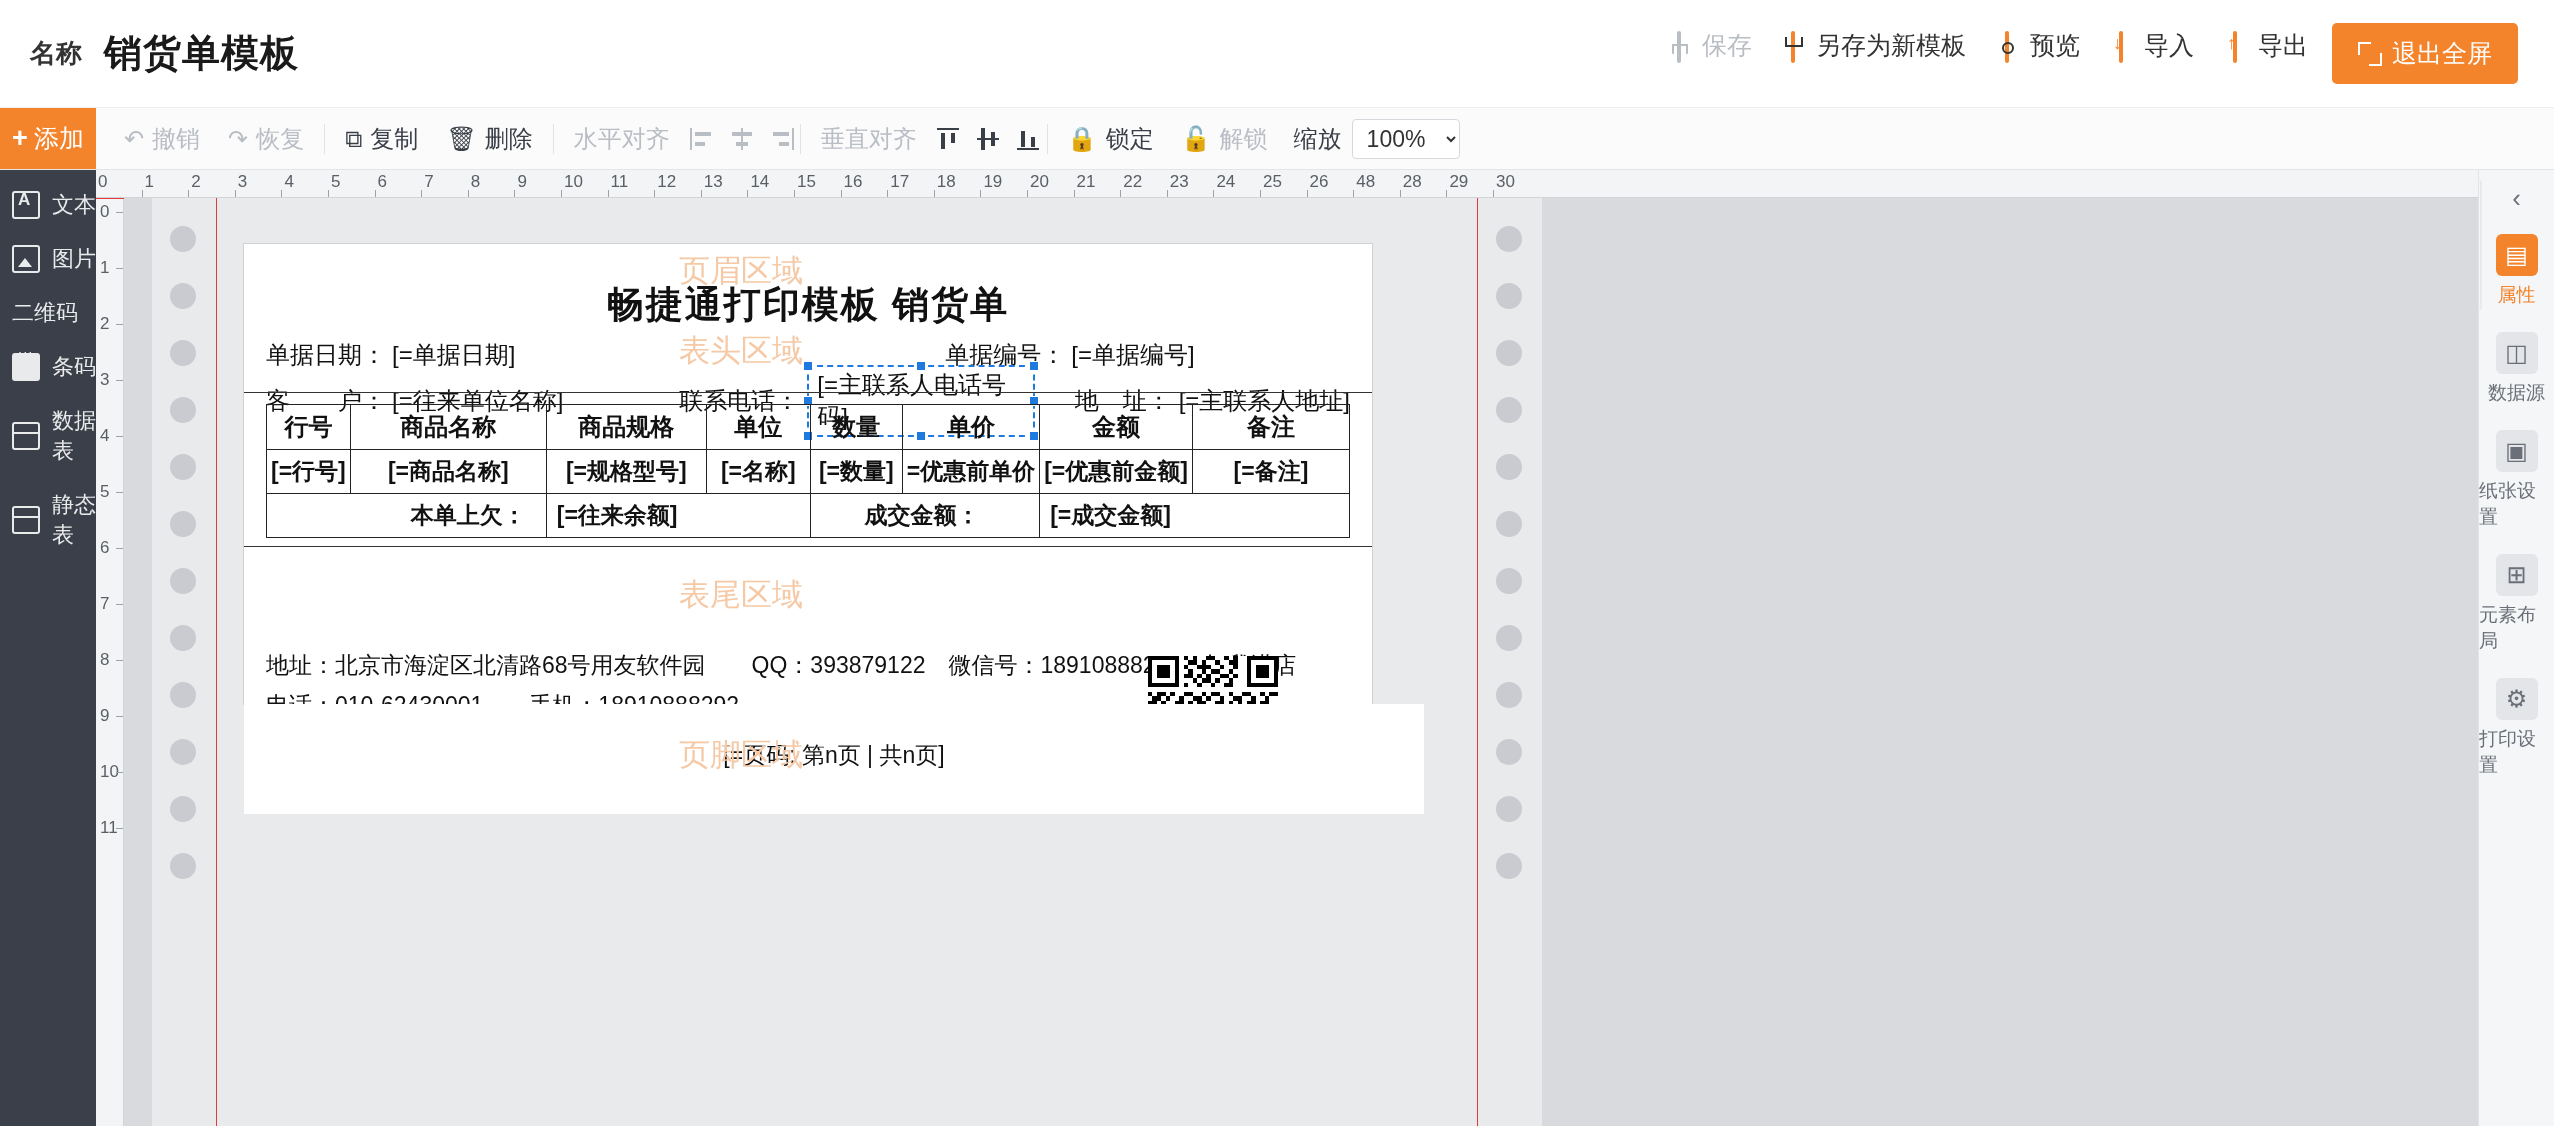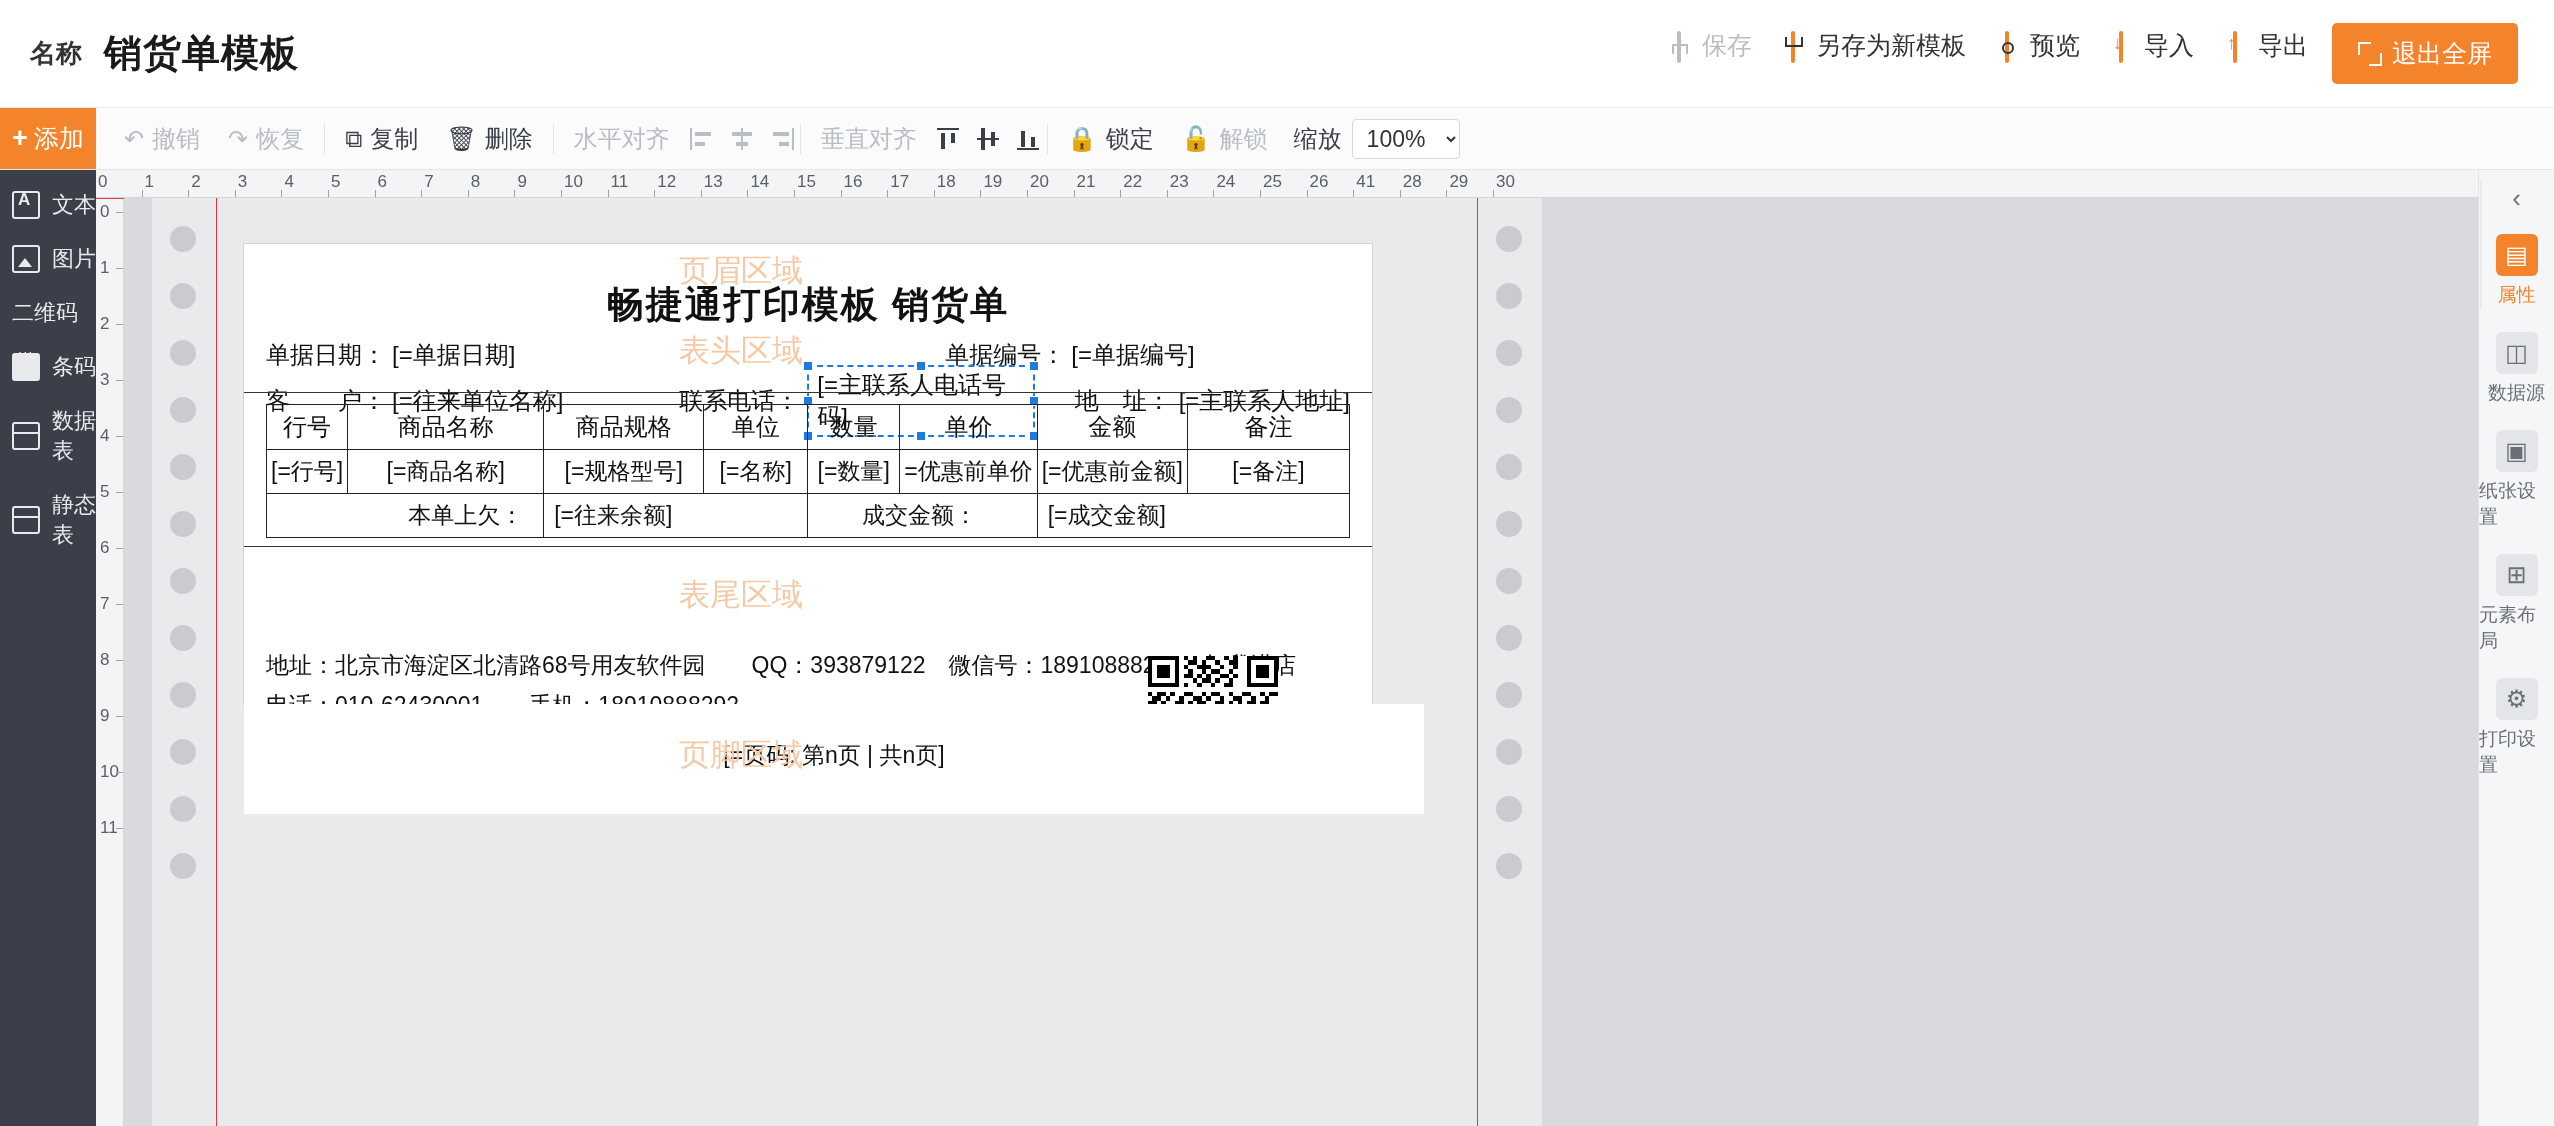--- a/index.html
+++ b/index.html
@@ -181,21 +181,21 @@
   }
   .selbox .h {
     position:absolute; width:10px; height:10px; background:#1f7ae0; border:1px solid #fff;
   }
   .h.tl{left:-6px;top:-6px}.h.tm{left:calc(50% - 5px);top:-6px}.h.tr{right:-6px;top:-6px}
   .h.ml{left:-6px;top:calc(50% - 5px)}.h.mr{right:-6px;top:calc(50% - 5px)}
   .h.bl{left:-6px;bottom:-6px}.h.bm{left:calc(50% - 5px);bottom:-6px}.h.br{right:-6px;bottom:-6px}
 
   table.goods { border-collapse: collapse; width: calc(100% - 44px); margin: 0 22px; font-size: 23px; }
   table.goods td, table.goods th {
-    border: 1px solid #222; text-align:center; padding: 6px 4px; font-weight: normal; color:#111;
+    border: 1px solid #222; text-align:center; padding: 6px 4px; font-weight: bold; color:#111;
     white-space: nowrap;
   }
   table.goods thead td { font-size: 24px; }
 
   .footerinfo { margin: 14px 22px 0 22px; font-size: 23px; color:#111; line-height: 1.72; position: relative; }
   .qr { position:absolute; right: 72px; top: 10px; width: 130px; height: 130px; }
 
   .pagecode { text-align:center; font-size:23px; color:#111; margin-top: 10px; }
 
   
@@ -414,21 +414,21 @@
         <span class="tick" style="left: 1027.2px;">22</span>
         <i class="tickline" style="left: 1024.2px;"></i>
         <span class="tick" style="left: 1073.8px;">23</span>
         <i class="tickline" style="left: 1070.8px;"></i>
         <span class="tick" style="left: 1120.4px;">24</span>
         <i class="tickline" style="left: 1117.4px;"></i>
         <span class="tick" style="left: 1167px;">25</span>
         <i class="tickline" style="left: 1164px;"></i>
         <span class="tick" style="left: 1213.6px;">26</span>
         <i class="tickline" style="left: 1210.6px;"></i>
-        <span class="tick" style="left: 1260.2px;">41</span>
+        <span class="tick" style="left: 1260.2px;">48</span>
         <i class="tickline" style="left: 1257.2px;"></i>
         <span class="tick" style="left: 1306.8px;">28</span>
         <i class="tickline" style="left: 1303.8px;"></i>
         <span class="tick" style="left: 1353.4px;">29</span>
         <i class="tickline" style="left: 1350.4px;"></i>
         <span class="tick" style="left: 1400px;">30</span>
         <i class="tickline" style="left: 1397px;"></i>
       </div>
     <div class="ruler-v" id="rulerV">
         <span class="tick" style="top: 4px;">0</span>

